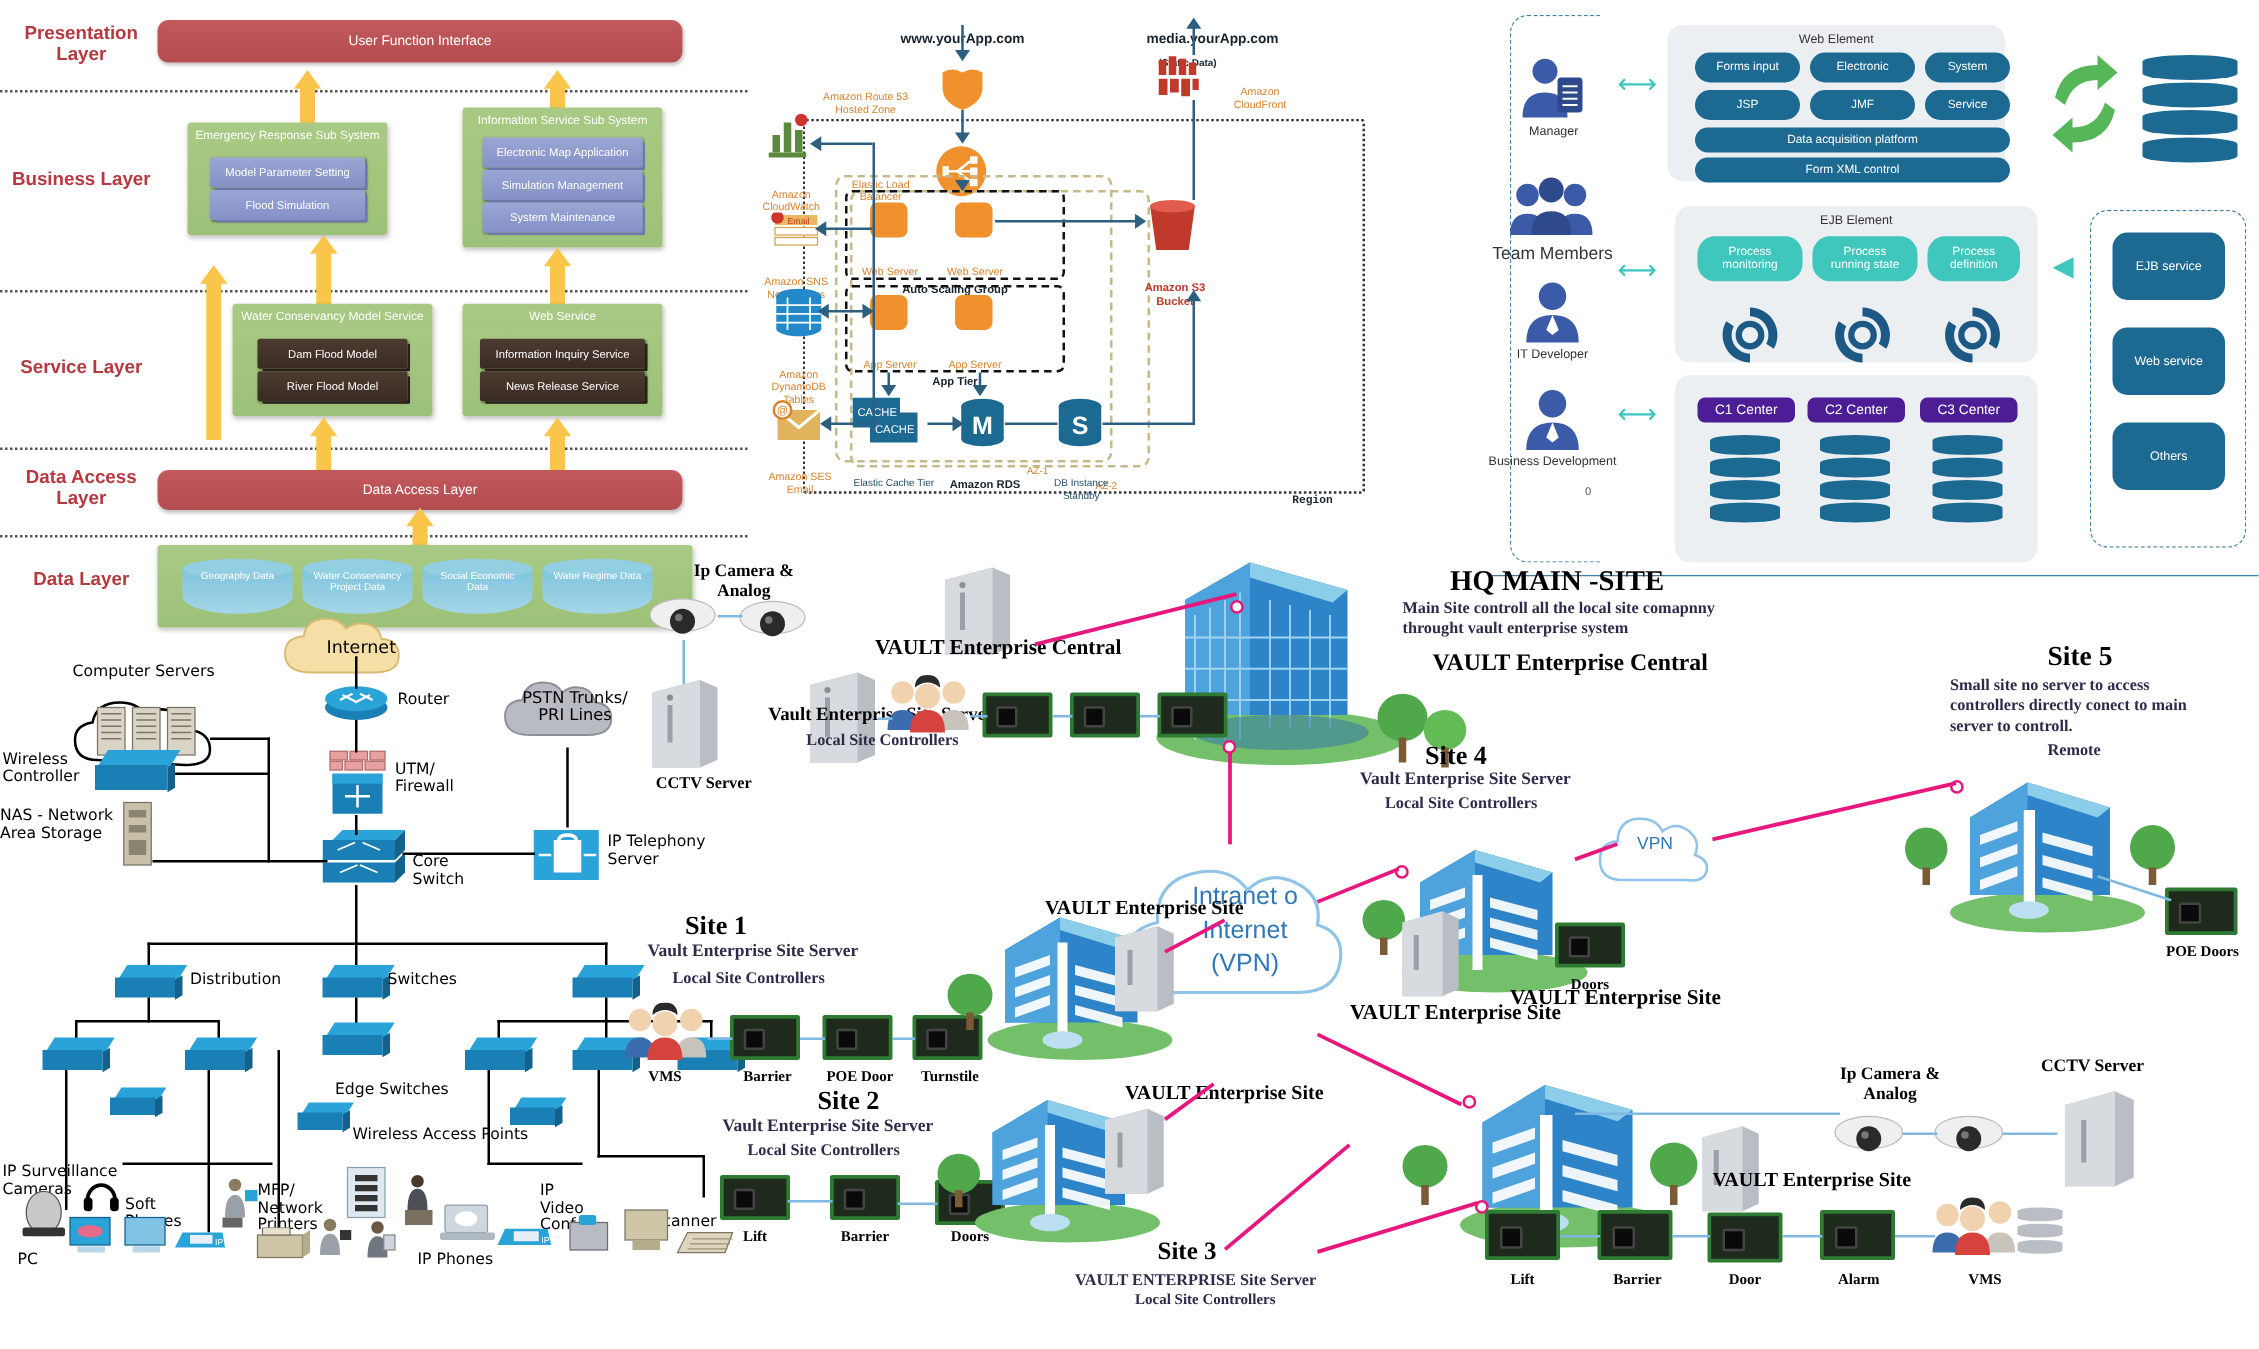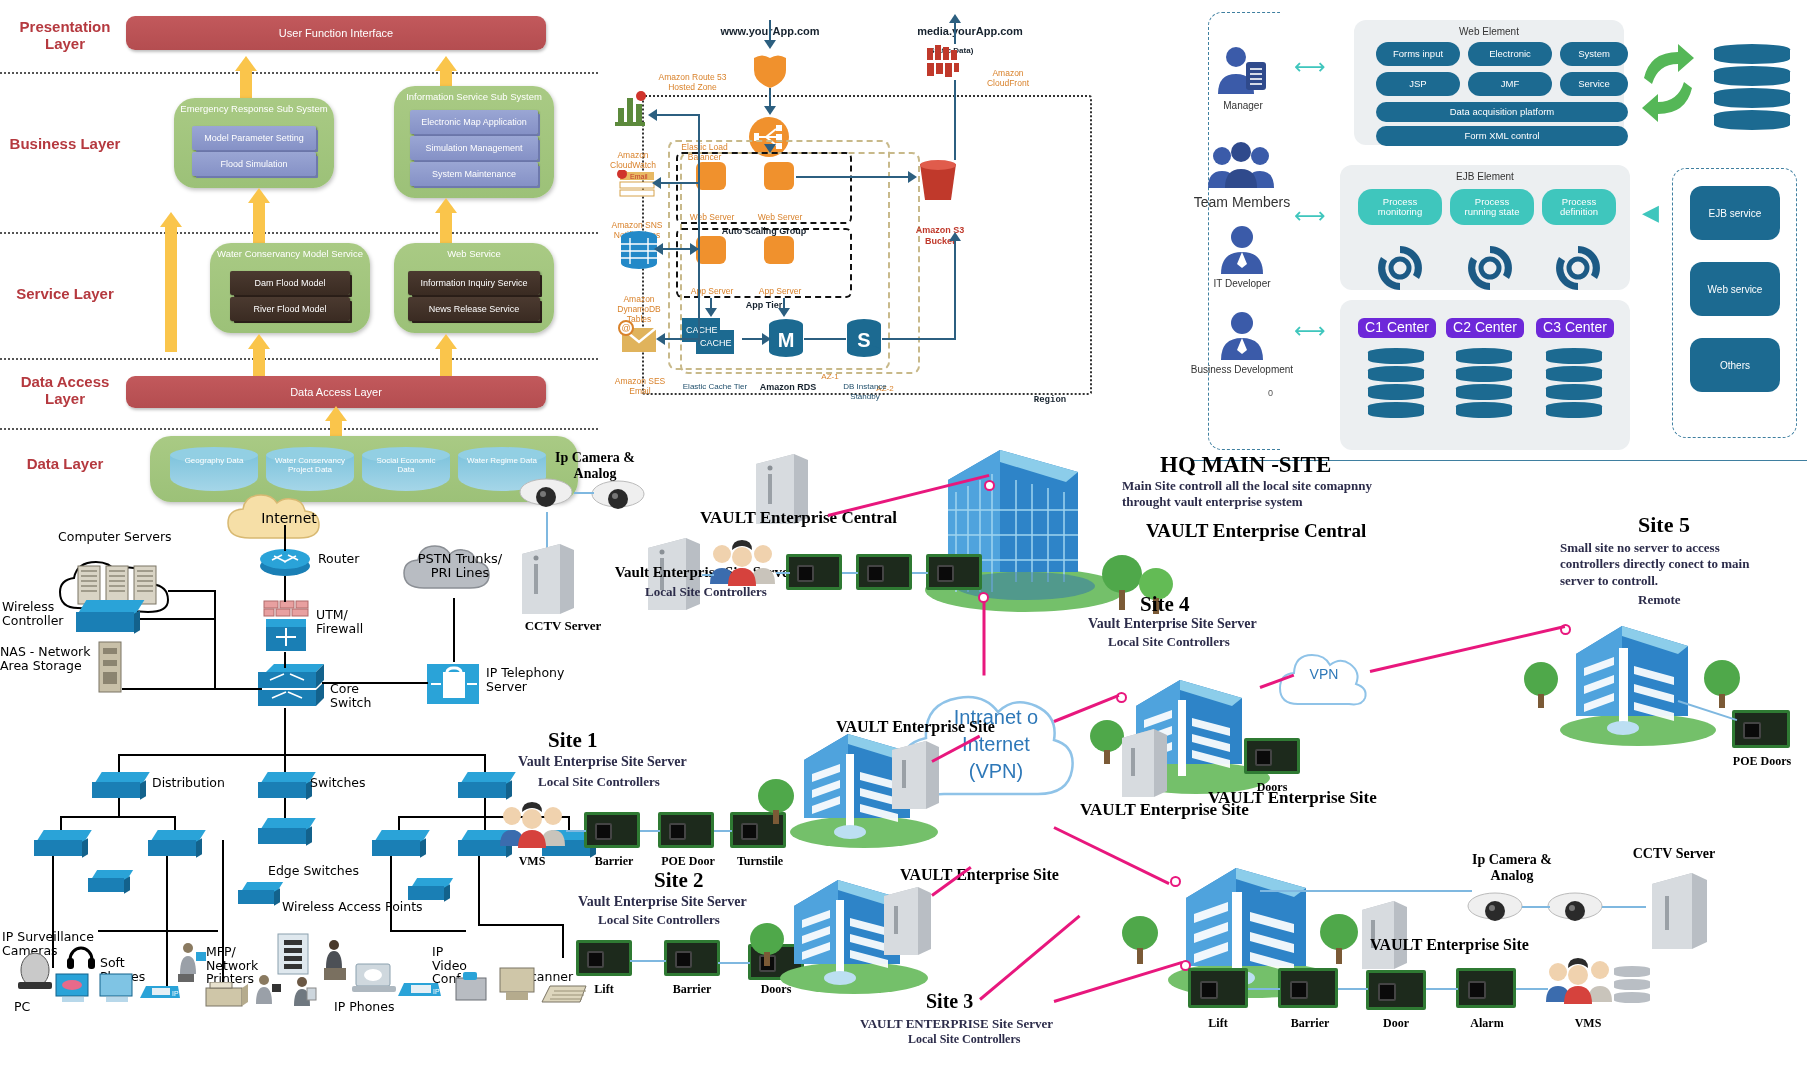--- a/index.html
+++ b/index.html
@@ -12,21 +12,21 @@
   #layered { left:0; top:0; width:600px; height:500px; }
   .lyr-label { position:absolute; color:#b5393f; font-weight:bold; font-size:15px;
                text-align:center; line-height:1.15; width:120px; left:5px; }
   .dotted-rule { position:absolute; left:0; width:598px; height:0;
                  border-top:2px dotted #555; }
   .band { position:absolute; background:linear-gradient(#c2595c,#b44d50);
           border-radius:9px; color:#fff; font-size:11px; text-align:center;
           display:flex; align-items:center; justify-content:center;
           box-shadow:1px 2px 3px rgba(0,0,0,.25); }
   .greenbox { position:absolute; background:linear-gradient(#a9ca84,#9cc178);
-              border-radius:21px; box-shadow:1px 2px 4px rgba(0,0,0,.25);margin-left:24px; }
+              border-radius:3px; box-shadow:1px 2px 4px rgba(0,0,0,.25); }
   .greenbox > .gb-title { position:absolute; top:5px; left:0; width:100%;
               text-align:center; color:#fff; font-size:9.5px; }
   .slab { position:absolute; height:24px; color:#fff; font-size:9px;
           display:flex; align-items:center; justify-content:center;
           border-radius:2px; }
   .slab.blue { background:linear-gradient(#9aa6d4,#8591c6);
                box-shadow:3px 3px 0 -1px #6e79ad, 1px 1px 2px rgba(0,0,0,.4); }
   .slab.brown{ background:linear-gradient(#4b3a30,#3a2b22);
                box-shadow:3px 3px 0 -1px #2a1e18, 1px 1px 2px rgba(0,0,0,.4); }
   .arrow-up { position:absolute; }
@@ -67,21 +67,21 @@
 
   
   #ejb { left:1190px; top:0; width:617px; height:470px; }
   .ejb-frame { position:absolute; border:1px solid #3f7fa0; }
   .grey-card { position:absolute; background:#eceff1; border-radius:12px; }
   .pill { position:absolute; border-radius:14px; color:#fff;
           display:flex; align-items:center; justify-content:center;
           font-size:9.5px; text-align:center; line-height:1.1; }
   .pill.dk { background:#1c6a91; }
   .pill.tl { background:#3fc6bd; }
-  .pill.gn { background:#6d28d9; border-radius:6px; font-size:14px; }
+  .pill.gn { background:#4c1d95; border-radius:6px; font-size:11px; }
   .rr { position:absolute; background:#1c6a91; border-radius:12px; color:#fff;
         display:flex; align-items:center; justify-content:center; font-size:10px; }
   .dashbox { position:absolute; border:1px dashed #3f7fa0; border-radius:14px; }
   .card-title { position:absolute; width:100%; text-align:center; top:6px;
                 font-size:10px; color:#333; }
   .db-stack { position:absolute; }
   .db-stack i { display:block; background:#1c6a91; border-radius:50%/26%;
                 margin-bottom:2px; }
   .dbl-arrow { position:absolute; color:#3fc6bd; font-size:22px; line-height:1; }
 
@@ -443,21 +443,21 @@
     <path d="M5 52 q0 -22 21 -22 q21 0 21 22 z" fill="#3b5ba9"></path>
     <path d="M26 30 l-5 12 l5 4 l5 -4 z" fill="#fff"></path>
   </svg>
   <div style="position:absolute; left:-8px; top:364px; width:120px; text-align:center; font-size:10px; color:#333;">Business Development</div>
   <div style="position:absolute; left:78px; top:388px; font-size:9px; color:#555;">0</div>
 
   <div class="dbl-arrow" style="left:104px; top:56px;">⟷</div>
   <div class="dbl-arrow" style="left:104px; top:205px;">⟷</div>
   <div class="dbl-arrow" style="left:104px; top:320px;">⟷</div>
 
-  <div class="grey-card" style="left:164px; top:20px; width:270px; height:125px;">
+  <div class="grey-card" style="left:144px; top:20px; width:270px; height:125px;">
     <div class="card-title">Web Element</div>
     <div class="pill dk" style="left:22px; top:22px; width:84px; height:24px;">Forms input</div>
     <div class="pill dk" style="left:114px; top:22px; width:84px; height:24px;">Electronic</div>
     <div class="pill dk" style="left:206px; top:22px; width:68px; height:24px;">System</div>
     <div class="pill dk" style="left:22px; top:52px; width:84px; height:24px;">JSP</div>
     <div class="pill dk" style="left:114px; top:52px; width:84px; height:24px;">JMF</div>
     <div class="pill dk" style="left:206px; top:52px; width:68px; height:24px;">Service</div>
     <div class="pill dk" style="left:22px; top:82px; width:252px; height:20px;">Data acquisition platform</div>
     <div class="pill dk" style="left:22px; top:106px; width:252px; height:20px;">Form XML control</div>
   </div>

